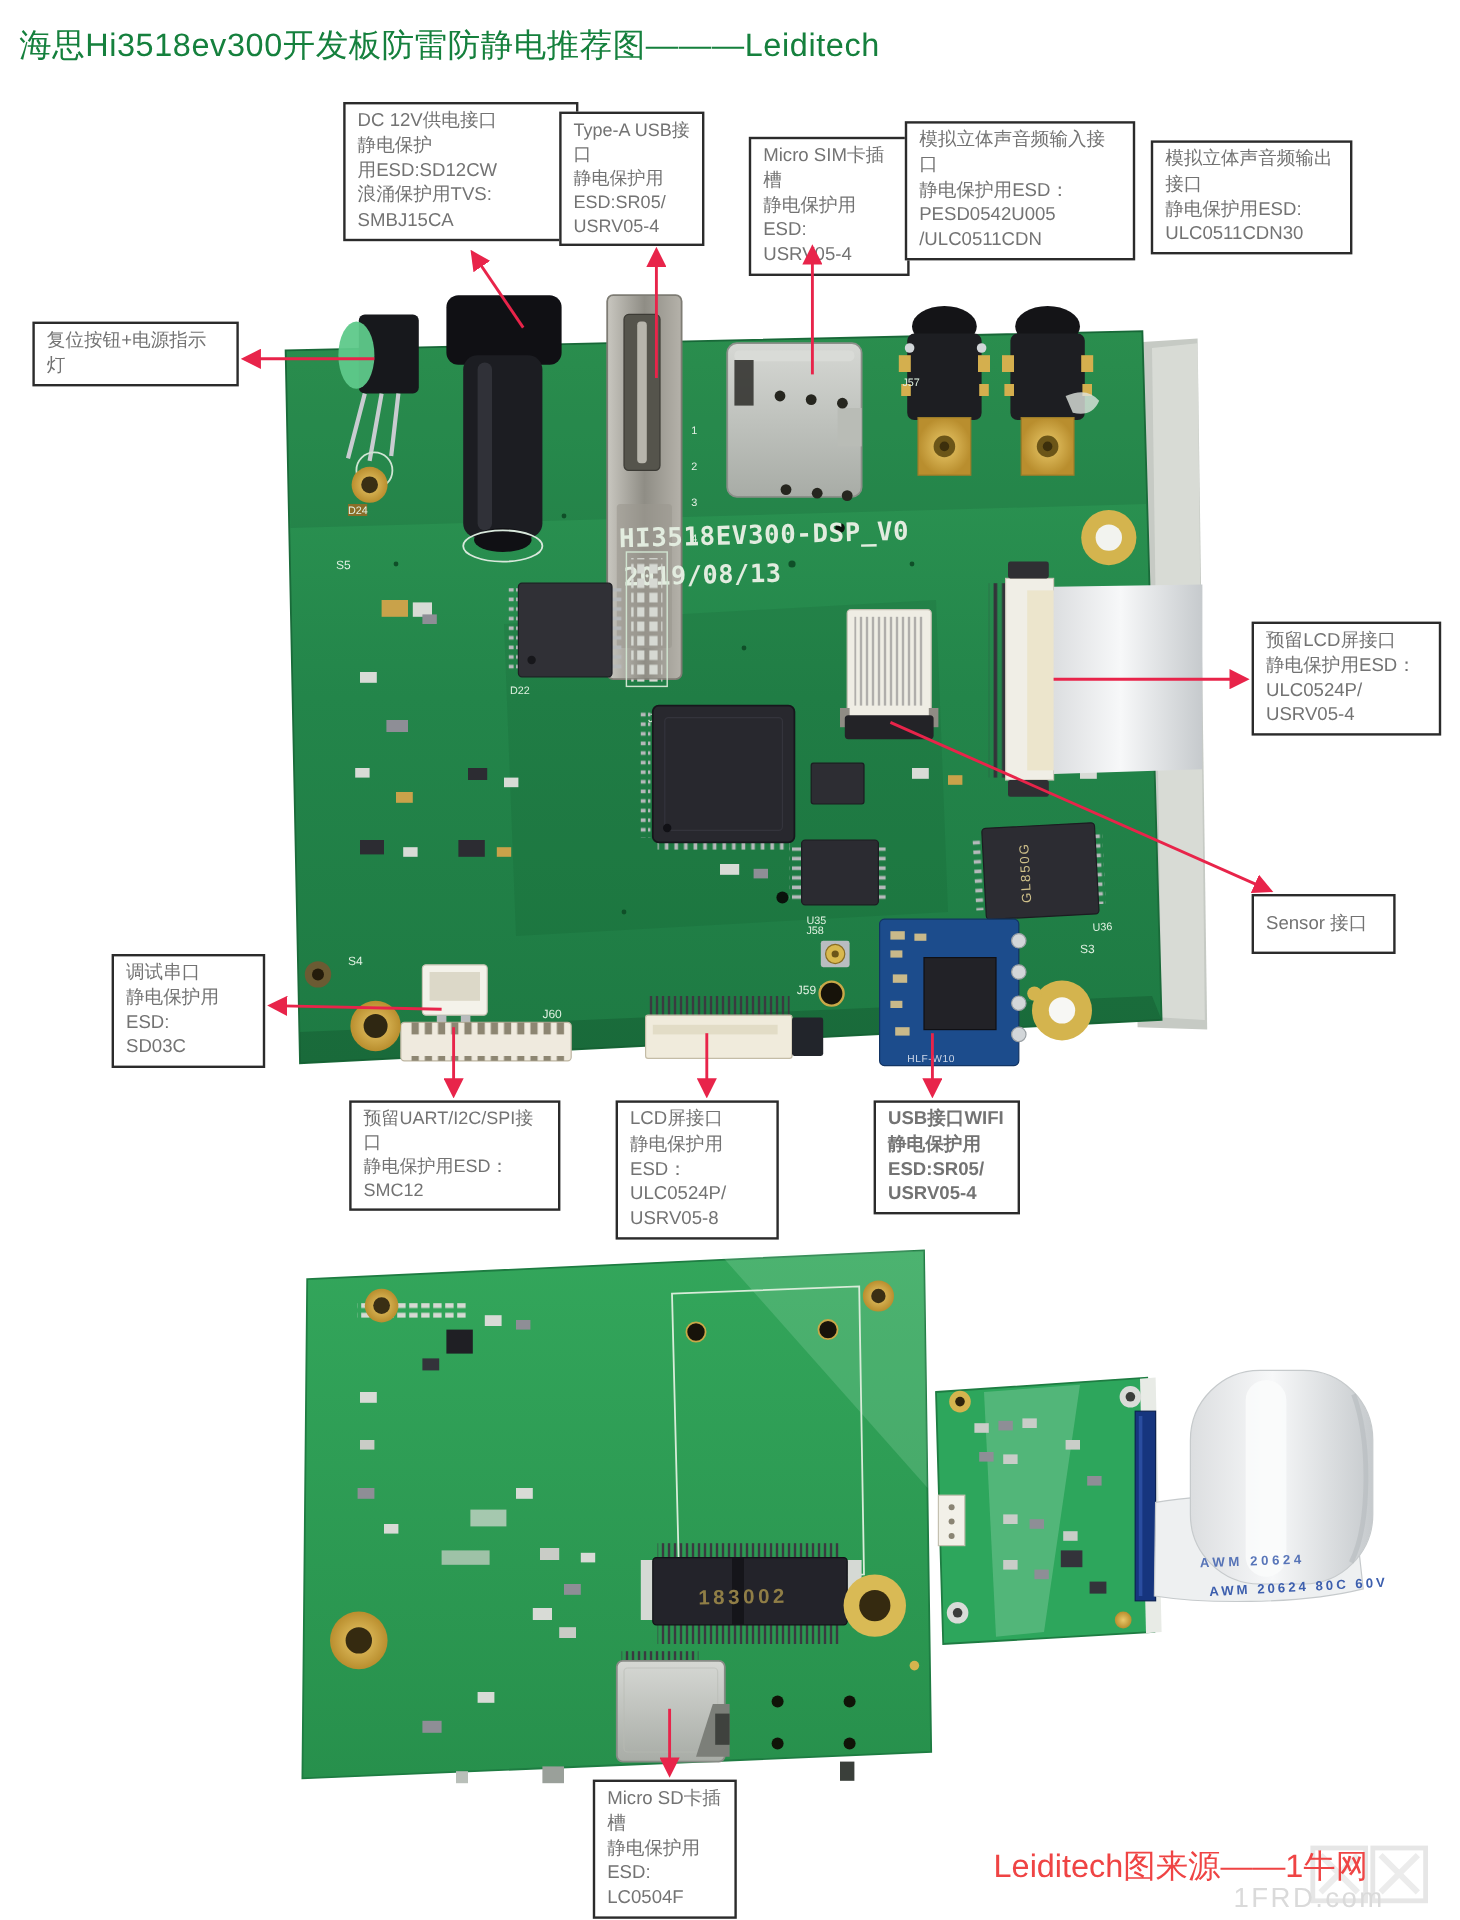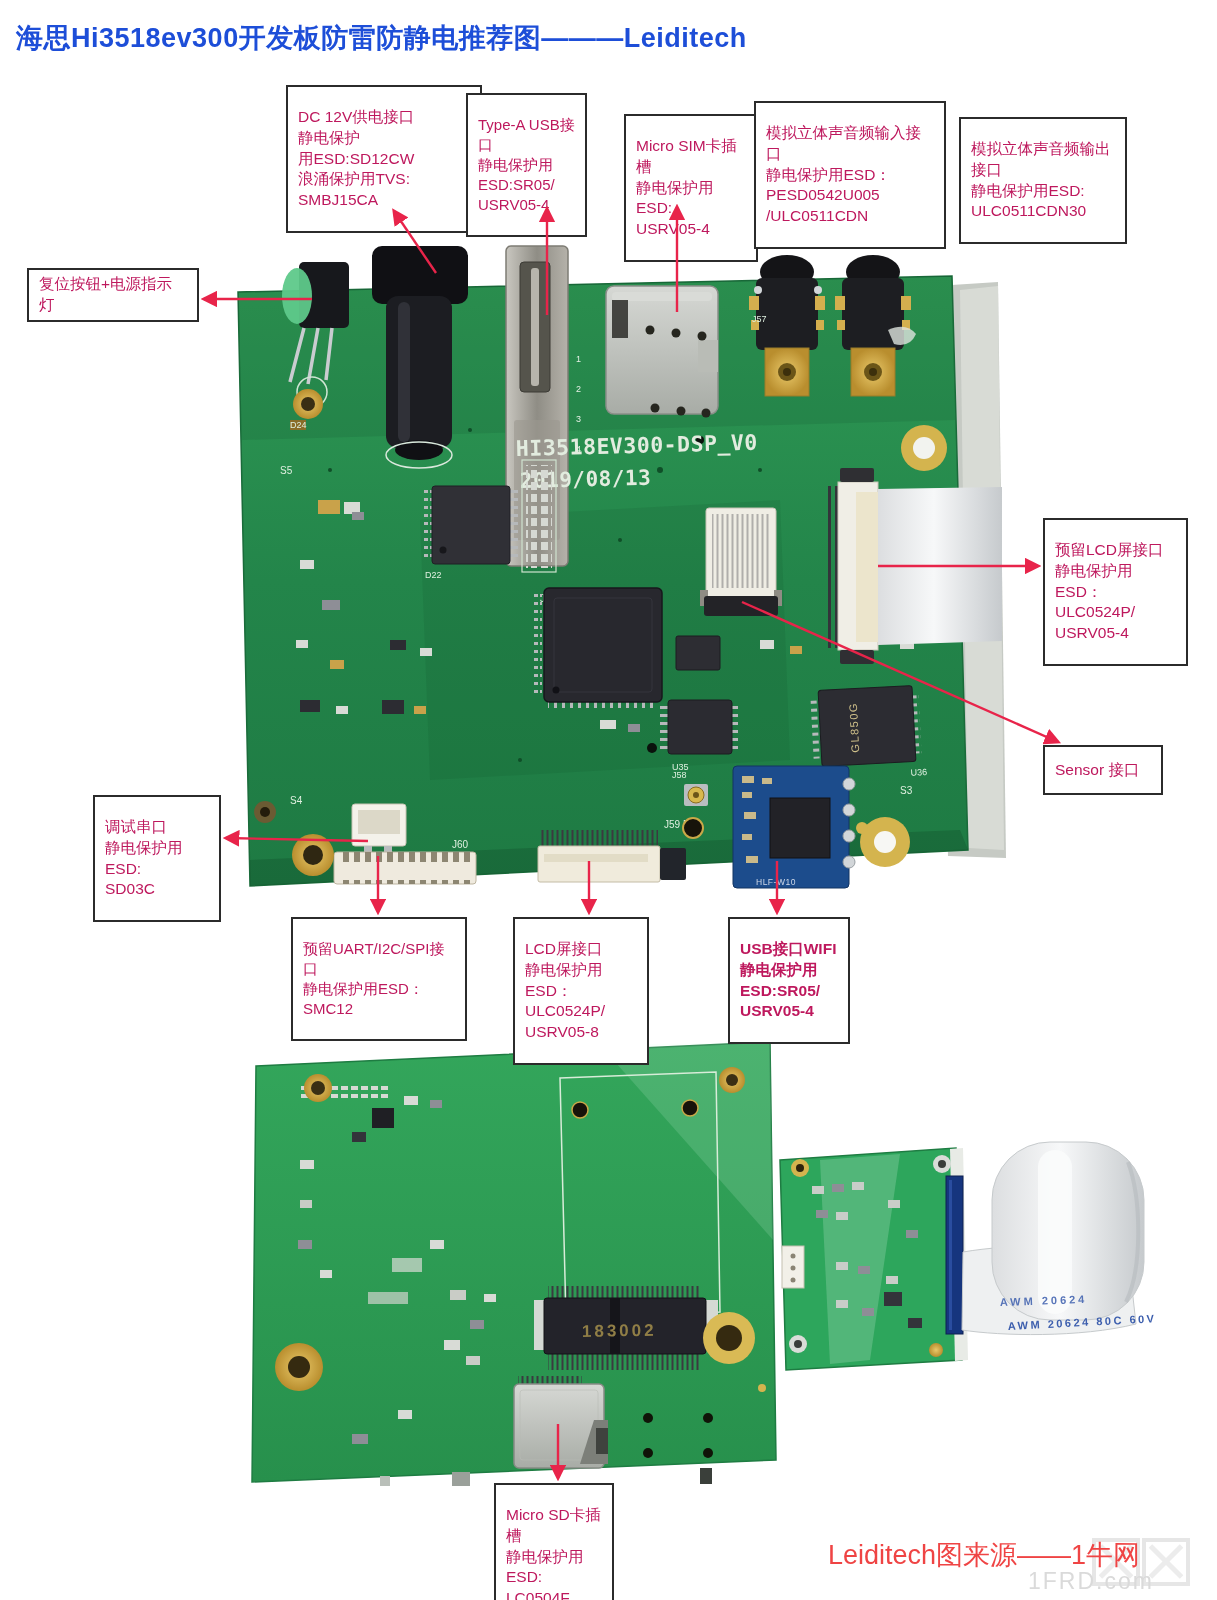--- a/index.html
+++ b/index.html
@@ -1,21 +1,21 @@
 <!DOCTYPE html>
 <html><head>
 <meta charset="utf-8">
 <style>
   html,body{margin:0;padding:0;background:#ffffff;}
   #page{position:relative;width:1217px;height:1600px;background:#ffffff;overflow:hidden;
         font-family:"Liberation Sans",sans-serif;}
-  #page-title{position:absolute;left:16px;top:20px;font-size:27px;font-weight:bold;
-        color:#1d4ed8;letter-spacing:0.5px;z-index:5;}
-  .callout{position:absolute;background:#ffffff;border:2px solid #2b2b2b;color:#be185d;
-        font-size:15.5px;line-height:1.34;padding:20px 10px;white-space:pre-line;
+  #page-title{position:absolute;left:16px;top:20px;font-size:27px;font-weight:normal;
+        color:#15803d;letter-spacing:0.5px;z-index:5;}
+  .callout{position:absolute;background:#ffffff;border:2px solid #2b2b2b;color:#737373;
+        font-size:15.5px;line-height:1.34;padding:4px 10px;white-space:pre-line;
         box-sizing:border-box;z-index:6;}
   .callout.center{display:flex;align-items:center;}
   .callout.small{font-size:15px;}
   #board-art{position:absolute;left:0;top:0;z-index:1;}
   #arrow-layer{position:absolute;left:0;top:0;z-index:8;pointer-events:none;}
   #credit{position:absolute;left:828px;top:1537px;font-size:27px;color:#ef4444;z-index:4;}
   #watermark-text{position:absolute;left:1028px;top:1568px;font-size:23px;color:#dadada;
         letter-spacing:2px;z-index:2;}
   .wm-box{position:absolute;width:40px;height:40px;border:4px solid #e6e6e6;z-index:1;}
   .wm-box .x1,.wm-box .x2{position:absolute;left:-2px;top:17px;width:44px;height:5px;background:#ececec;}
@@ -436,21 +436,21 @@
   <div class="callout" style="left:598px;top:114px;width:134px;margin-left:26px;">Micro SIM卡插槽
 静电保护用ESD:
 USRV05-4</div>
   <div class="callout" style="left:754px;top:101px;width:192px;">模拟立体声音频输入接口
 静电保护用ESD：
 PESD0542U005
 /ULC0511CDN</div>
   <div class="callout" style="left:959px;top:117px;width:168px;">模拟立体声音频输出接口
 静电保护用ESD:
 ULC0511CDN30</div>
-  <div class="callout" style="left:1043px;top:518px;width:145px;">预留LCD屏接口
+  <div class="callout" style="left:1043px;top:518px;width:158px;">预留LCD屏接口
 静电保护用ESD：
 ULC0524P/
 USRV05-4</div>
   <div class="callout center" style="left:1043px;top:745px;width:120px;height:50px;">Sensor 接口</div>
   <div class="callout" style="left:93px;top:795px;width:128px;">调试串口
 静电保护用ESD:
 SD03C</div>
   <div class="callout small" style="left:291px;top:917px;width:176px;">预留UART/I2C/SPI接口
 静电保护用ESD：SMC12</div>
   <div class="callout" style="left:513px;top:917px;width:136px;">LCD屏接口

